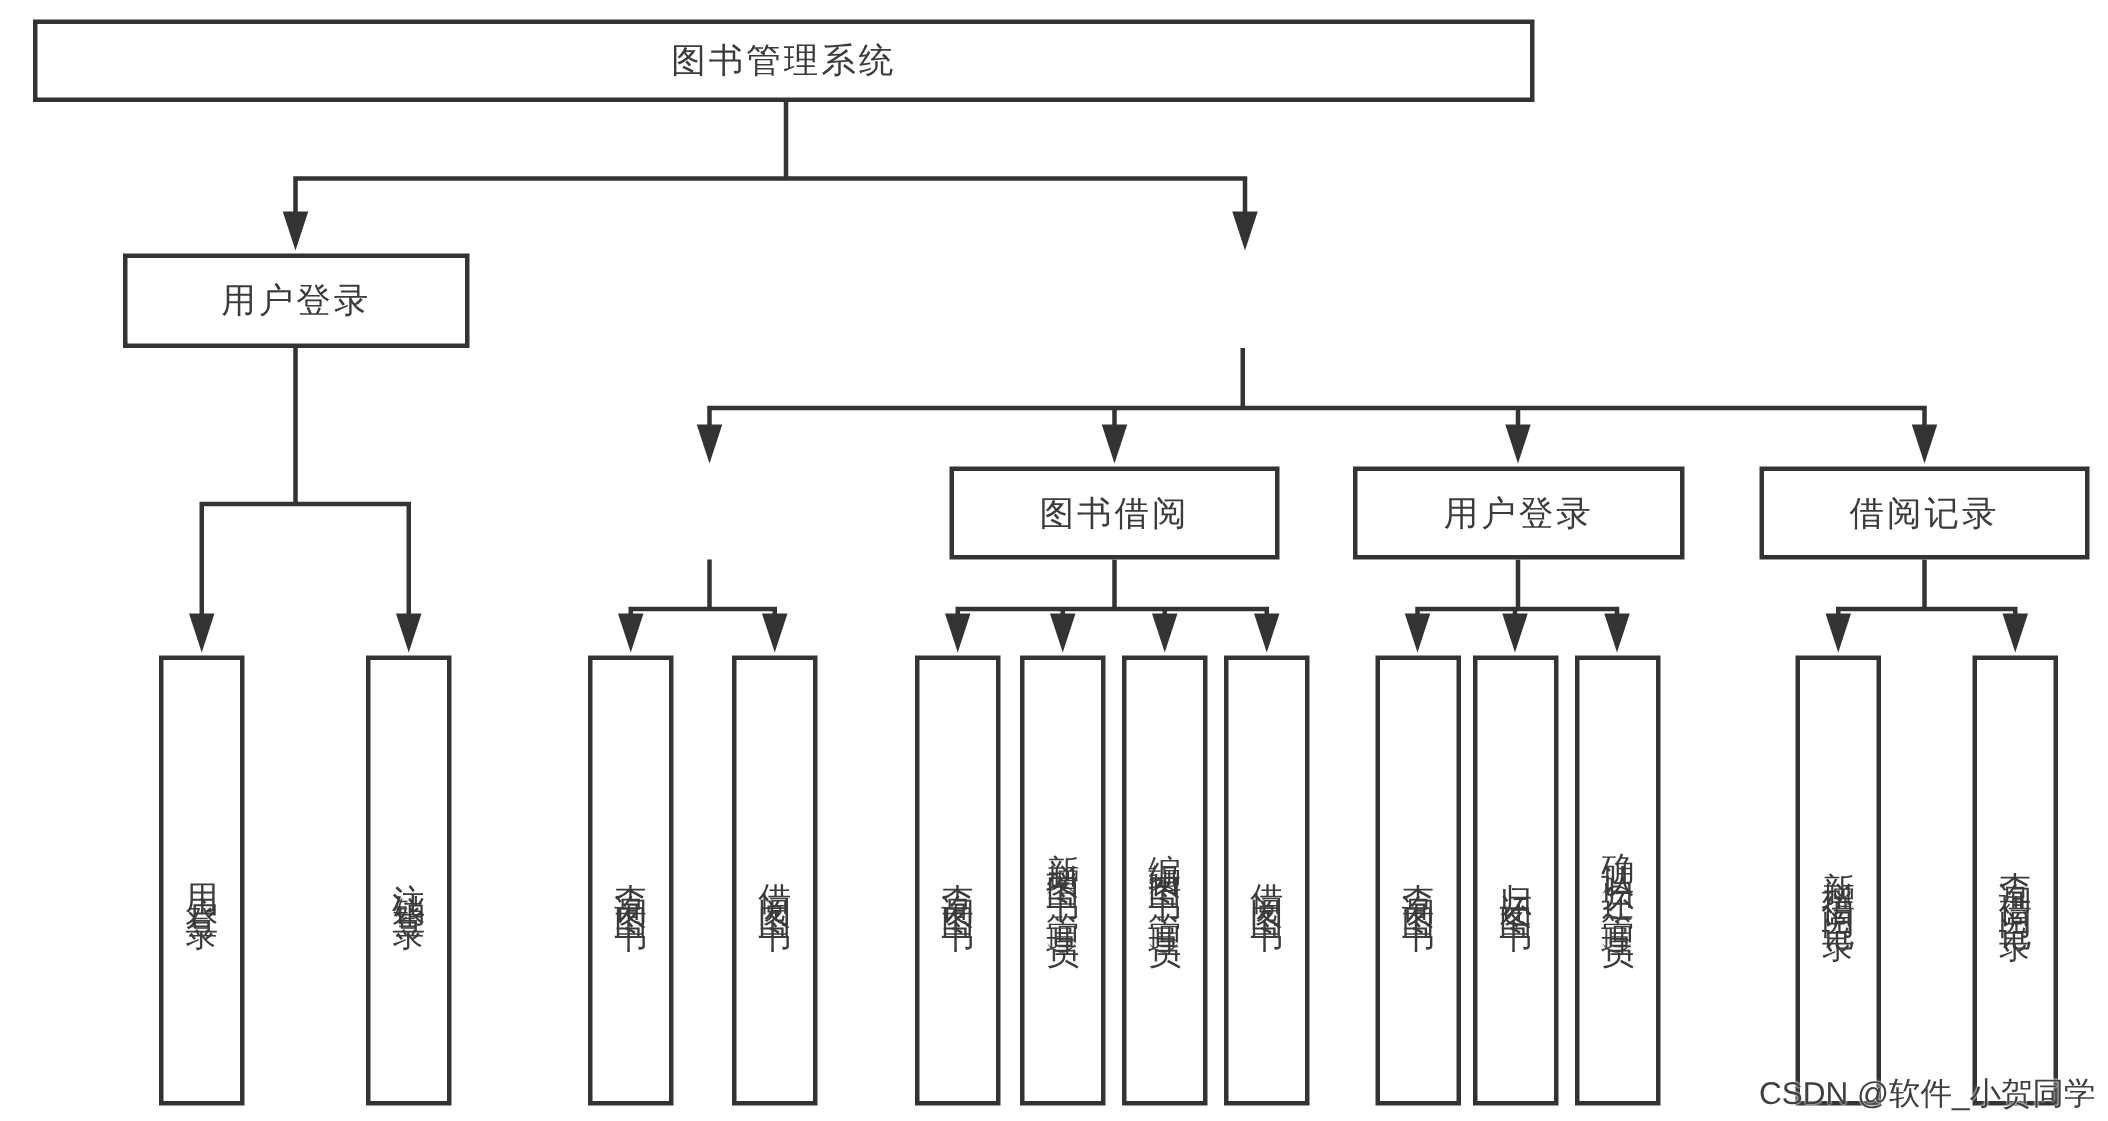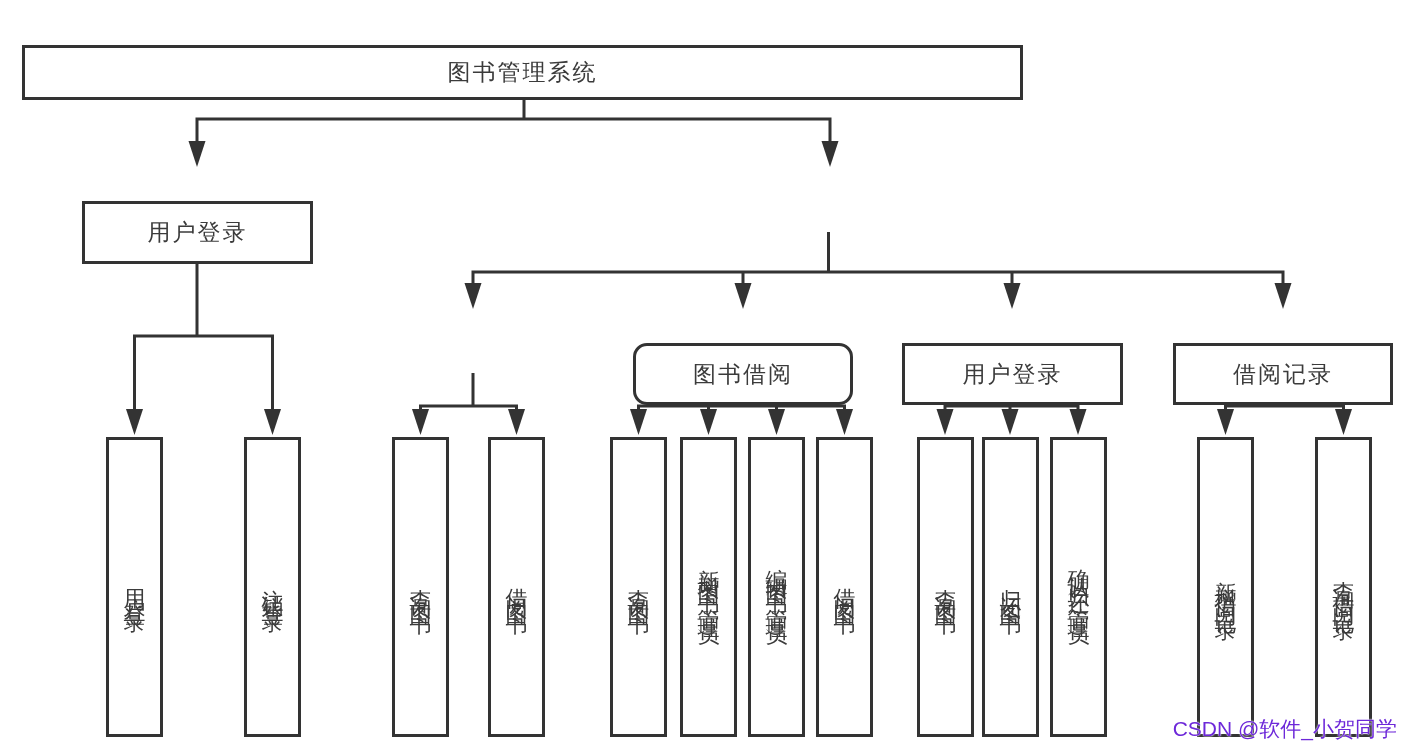--- a/index.html
+++ b/index.html
@@ -20,21 +20,20 @@
   .box {
     position: absolute;
     box-sizing: border-box;
     border: 3px solid #333333;
     background: #ffffff;
     display: flex;
     align-items: center;
     justify-content: center;
     z-index: 2;
     color: #3b3b3b;
-    margin-top: 32px;
   }
   .hlabel {
     font-size: 23px;
     letter-spacing: 2px;
     white-space: nowrap;
     color: #3b3b3b;
   }
   .leaf {
     position: absolute;
     box-sizing: border-box;
@@ -55,21 +54,21 @@
     letter-spacing: 8px;
     line-height: 1;
     color: #3b3b3b;
     white-space: nowrap;
   }
   
   #root-box       { left: 22px;   top: 13px;  width: 1001px; height: 55px; }
   #node-user-login{ left: 82px;   top: 169px; width: 231px;  height: 63px; }
   #node-book-mgmt { left: 712px;  top: 169px; width: 233px;  height: 63px; }
   #node-newbook   { left: 363px;  top: 311px; width: 220px;  height: 62px; }
-  #node-borrow    { left: 633px;  top: 311px; width: 220px;  height: 62px; border-radius: 14px; }
+  #node-borrow    { left: 633px;  top: 311px; width: 220px;  height: 62px; }
   #node-current   { left: 902px;  top: 311px; width: 221px;  height: 62px; }
   #node-records   { left: 1173px; top: 311px; width: 220px;  height: 62px; }
 
   #leaf-a1 { left: 106px; }
   #leaf-a2 { left: 244px; }
   #leaf-b1 { left: 392px; }
   #leaf-b2 { left: 488px; }
   #leaf-c1 { left: 610px; }
   #leaf-c2 { left: 680px; }
   #leaf-c3 { left: 748px; }
@@ -78,21 +77,21 @@
   #leaf-d2 { left: 982px; }
   #leaf-d3 { left: 1050px; }
   #leaf-e1 { left: 1197px; }
   #leaf-e2 { left: 1315px; }
 
   #watermark {
     position: absolute;
     right: 8px;
     bottom: 4px;
     font-size: 21px;
-    color: #6d28d9;
+    color: #404040;
     text-shadow: 0 0 2px #ffffff, 0 0 1px #ffffff;
     z-index: 3;
     white-space: nowrap;
   }
 </style>
 </head>
 <body>
 
 <div id="canvas">
 

